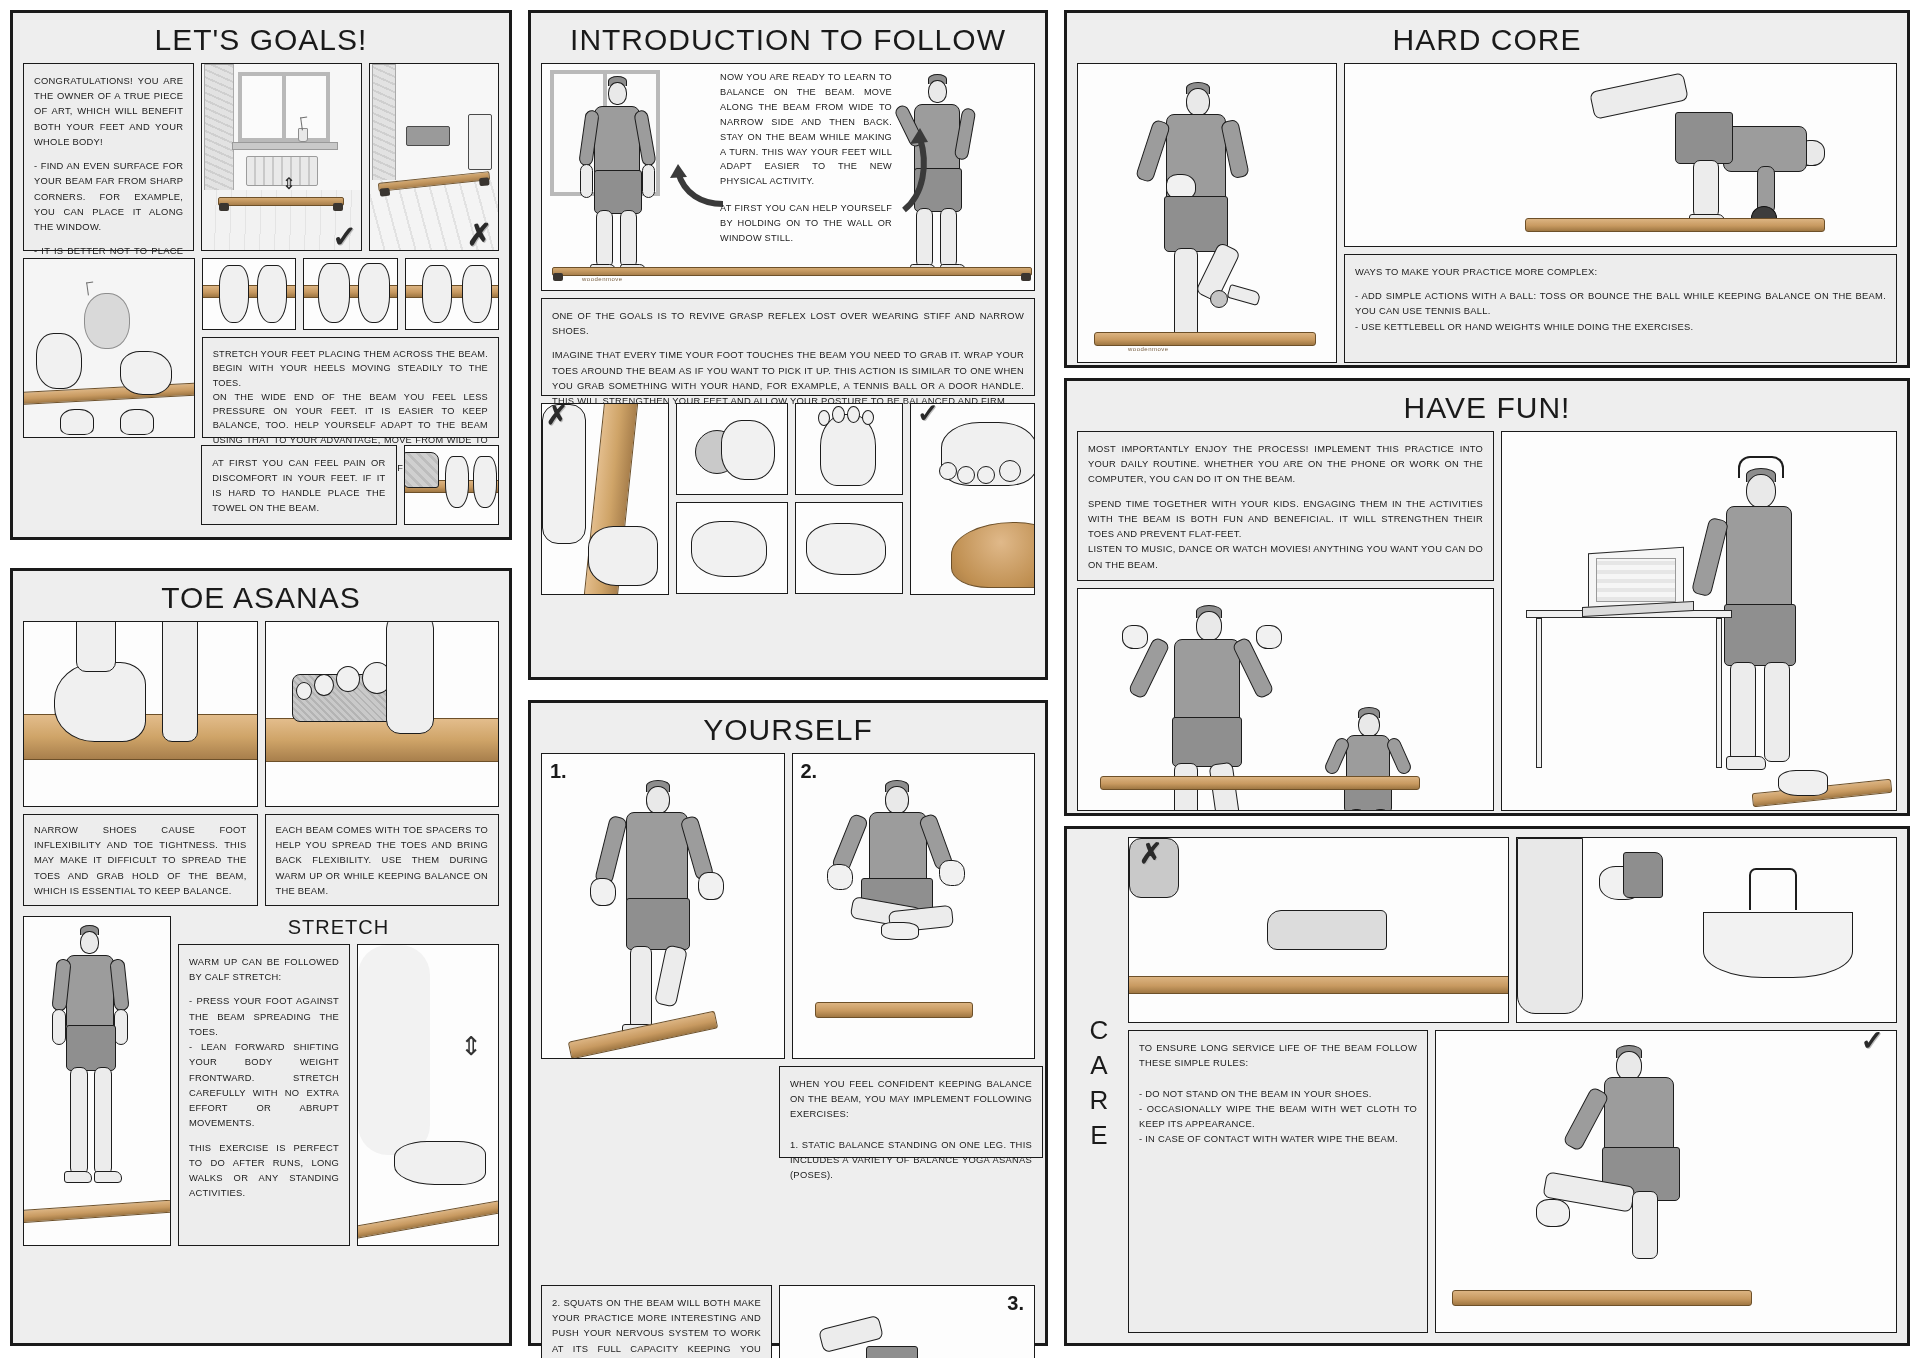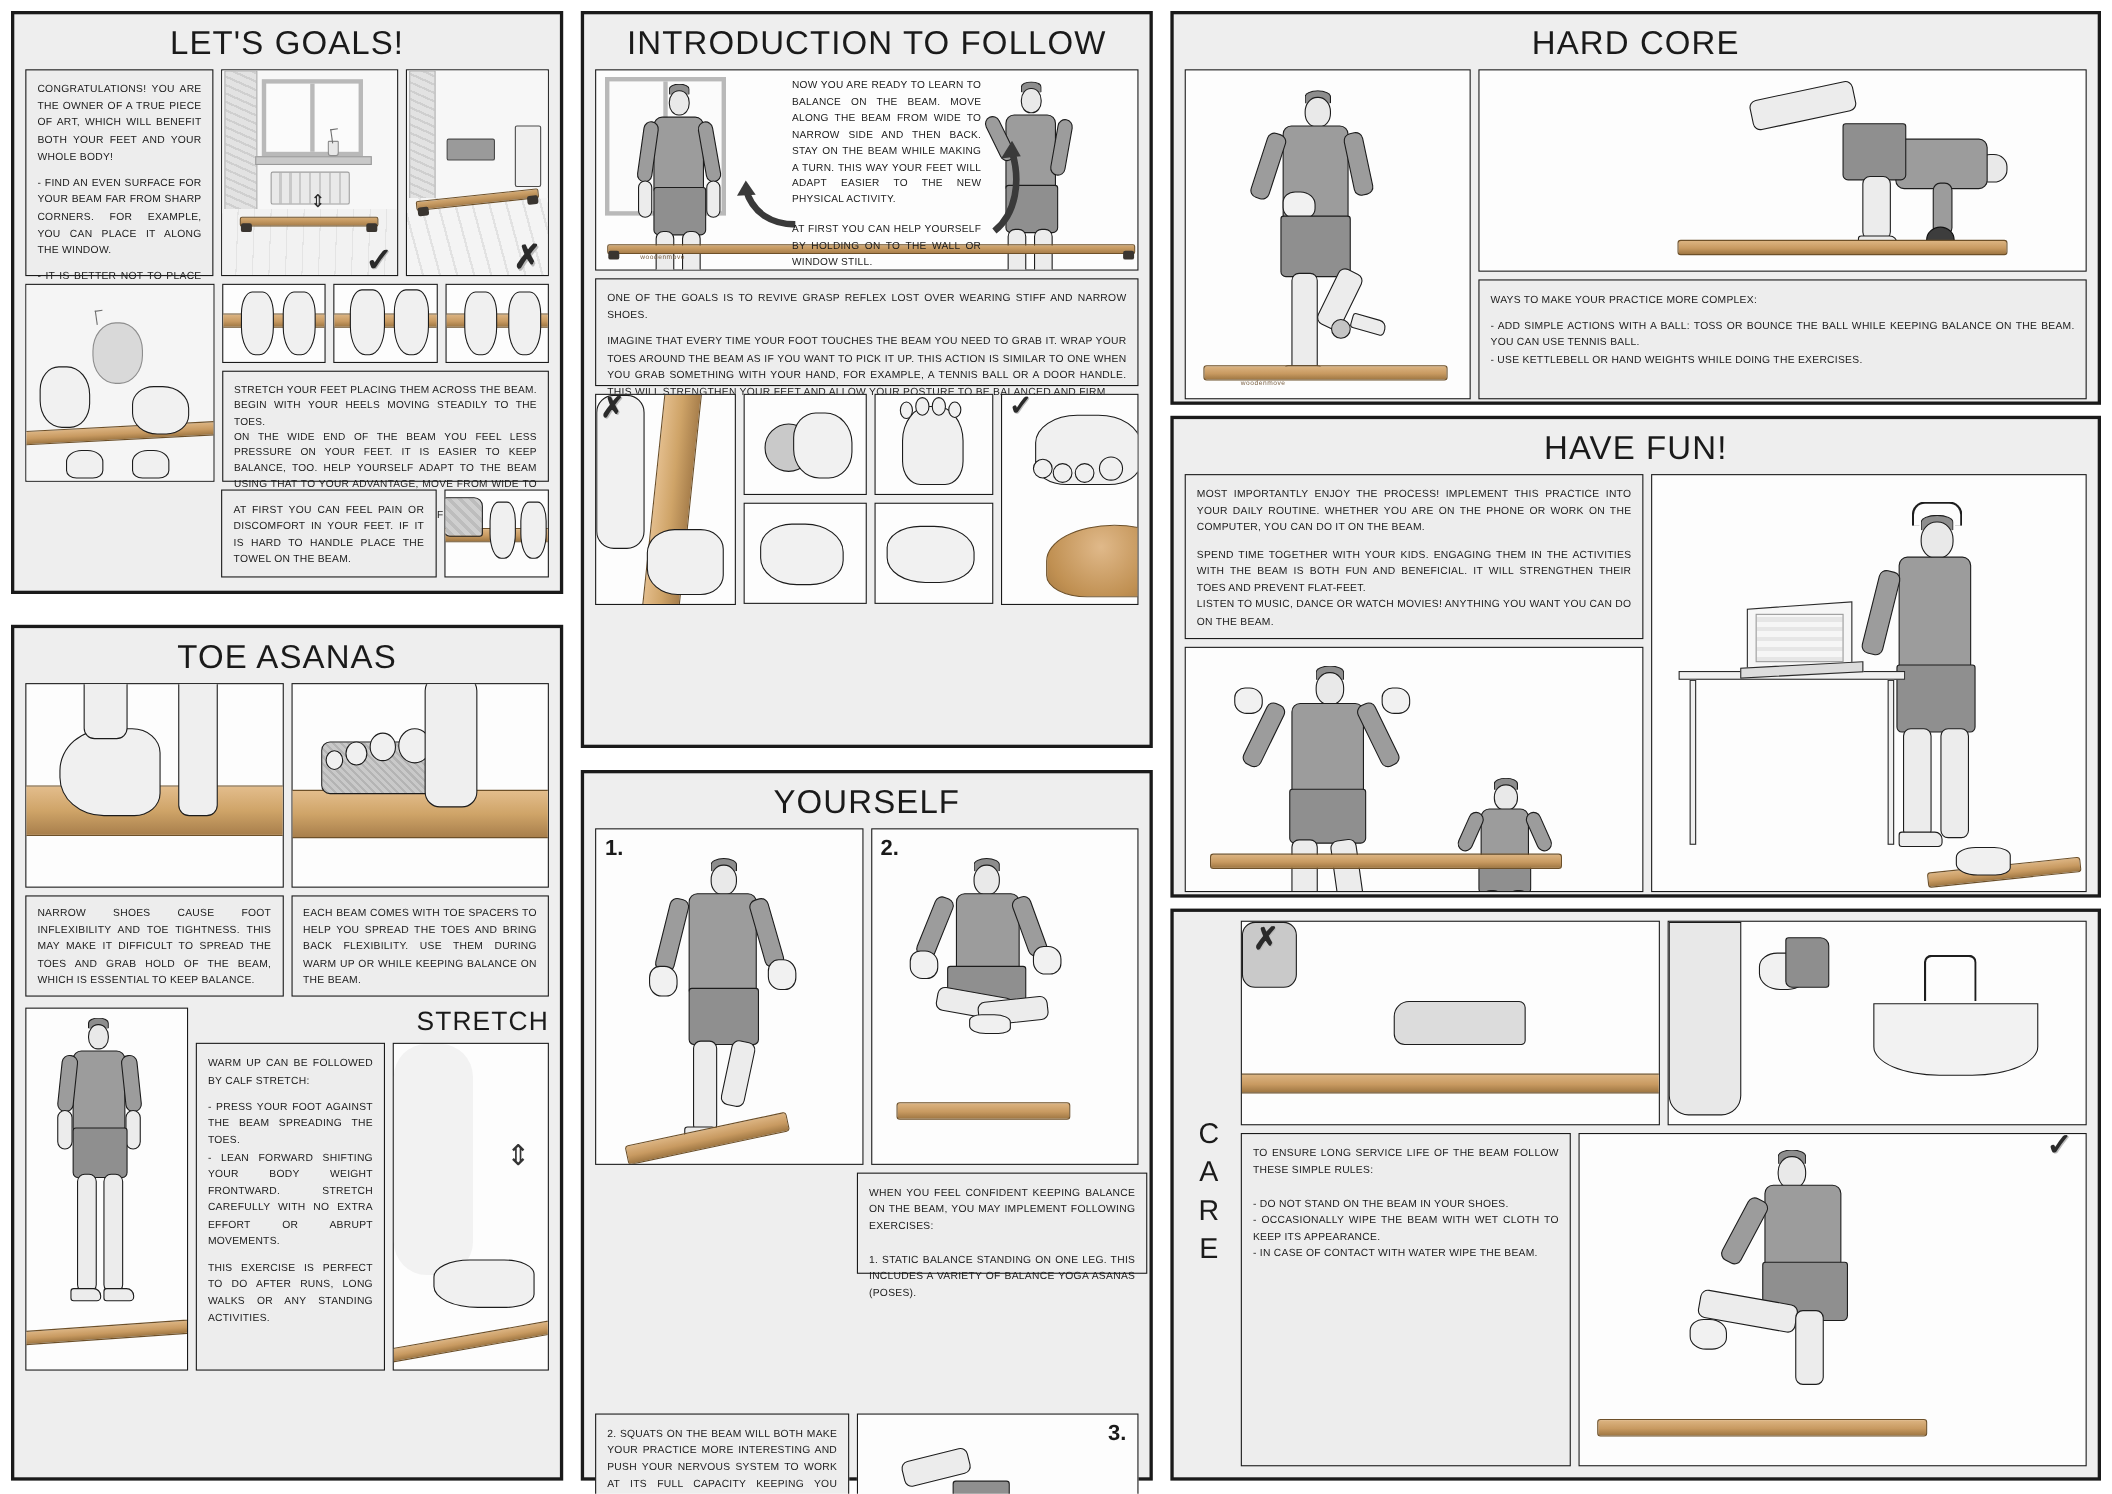--- a/index.html
+++ b/index.html
@@ -21,21 +21,21 @@
   }
   .panel-title {
     text-align: center;
     font-weight: 400;
     letter-spacing: 1px;
     color: #1a1a1a;
     font-size: 30px;
     line-height: 1.1;
     padding: 2px 0 7px 0;
   }
-  .panel-title.small { font-size: 24px; text-align: right; }
+  .panel-title.small { font-size: 20px; }
 
   
   .tbox {
     background: #ededed;
     border: 1.6px solid #1a1a1a;
     padding: 9px 10px;
     font-size: 9.4px;
     line-height: 1.62;
     letter-spacing: .25px;
     color: #1b1b1b;
@@ -354,21 +354,21 @@
             </div>
           </div>
         </div>
       </div>
     </div>
   </div>
 
   <div class="panel" style="left:528px; top:10px; width:520px; height:670px;">
     <div class="panel-title">INTRODUCTION TO FOLLOW</div>
 
-    <div class="ill" style="height:183px;">
+    <div class="ill" style="height:228px;">
       <div class="scene">
 
         <div class="window-frame" style="left:8px; top:6px; width:110px; height:126px;"></div>
         <div class="fig">
           <div class="hair" style="left:66px; top:12px;"></div>
           <div class="head" style="left:66px; top:18px;"></div>
           <div class="torso" style="left:52px; top:42px; width:46px; height:70px;"></div>
           <div class="limb sleeve" style="left:40px; top:46px; width:14px; height:56px; transform:rotate(8deg);"></div>
           <div class="limb sleeve" style="left:96px; top:46px; width:14px; height:56px; transform:rotate(-10deg);"></div>
           <div class="limb" style="left:38px; top:100px; width:13px; height:34px;"></div>

